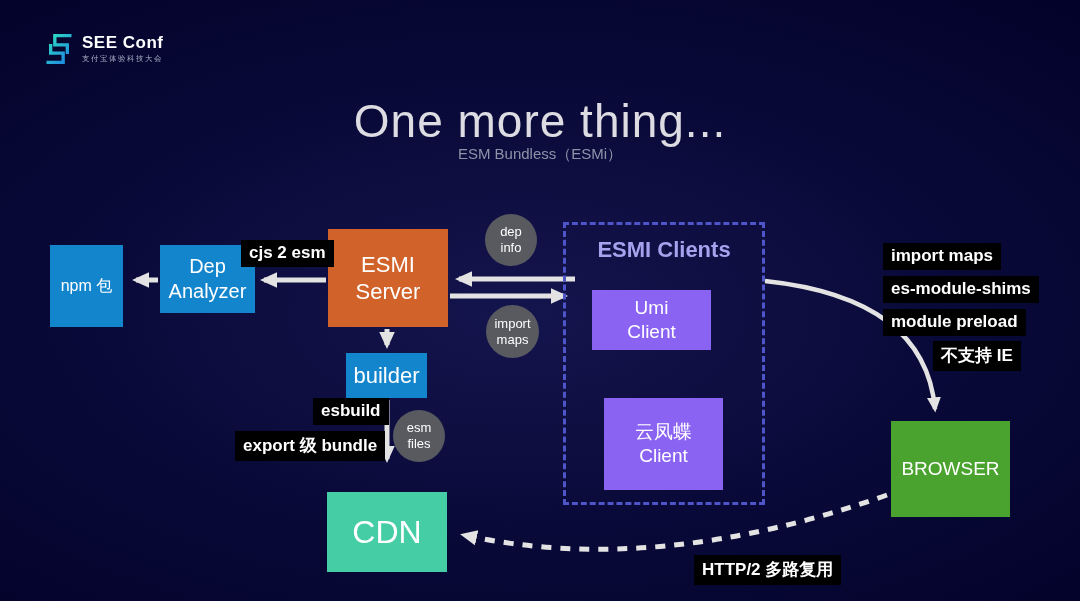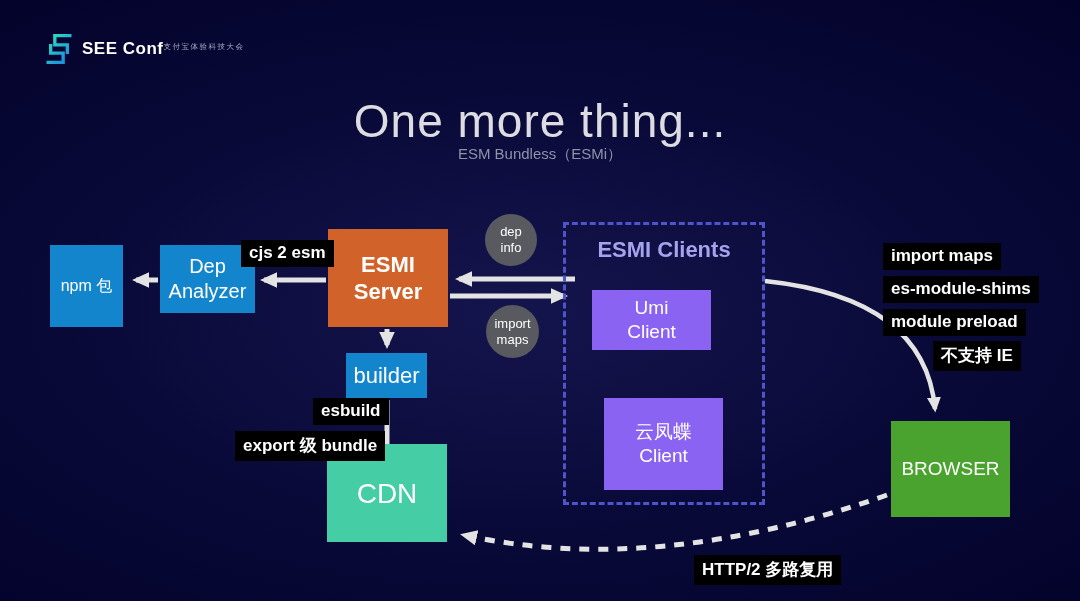--- a/index.html
+++ b/index.html
@@ -4,39 +4,39 @@
 <style>
   html,body{margin:0;padding:0;background:#000;}
   #slide{
     position:relative;width:1080px;height:601px;overflow:hidden;
     font-family:"Liberation Sans","DejaVu Sans",sans-serif;
     background:radial-gradient(ellipse 78% 70% at 48% 52%, #15154e 0%, #0a0a3a 48%, #02022a 100%);
   }
   .abs{position:absolute;}
   
   #logo{left:44px;top:33px;display:flex;align-items:center;gap:8px;z-index:3;}
-  #logo .ltxt{display:flex;flex-direction:row;}
+  #logo .ltxt{display:flex;flex-direction:column;}
   #logo .lname{color:#fff;font-size:17px;font-weight:700;letter-spacing:.5px;line-height:1.05;}
   #logo .lsub{color:#aab0c6;font-size:7.5px;letter-spacing:1.5px;margin-top:2px;}
   
   .title{left:0;top:94px;width:1080px;text-align:center;color:#dcdce2;font-size:46px;font-weight:300;letter-spacing:1px;z-index:2;}
   .subtitle{left:0;top:145px;width:1080px;text-align:center;color:#8f93a8;font-size:15px;z-index:2;}
   
   .node{display:flex;align-items:center;justify-content:center;text-align:center;color:#fff;z-index:2;white-space:pre-line;line-height:1.25;}
   .blue{background:#1385cd;}
-  .orange{background:#d0622a;font-weight:bold;}
+  .orange{background:#d0622a;}
   .purple{background:#8a63f2;}
   .teal{background:#45cda6;}
   .green{background:#4aa32e;text-align:right;}
   
   #npm{left:50px;top:245px;width:73px;height:82px;font-size:16px;}
   #dep-analyzer{left:160px;top:245px;width:95px;height:68px;font-size:20px;}
   #esmi-server{left:328px;top:229px;width:120px;height:98px;font-size:22px;}
   #builder{left:346px;top:353px;width:81px;height:45px;font-size:22px;}
-  #cdn{left:327px;top:444px;width:120px;height:98px;font-size:28px;}
+  #cdn{left:327px;top:492px;width:120px;height:80px;font-size:32px;}
   #browser{left:891px;top:421px;width:119px;height:96px;font-size:19px;}
   
   #clients{left:563px;top:222px;width:202px;height:283px;border:3px dashed #4d55c8;box-sizing:border-box;z-index:2;}
   #clients-title{left:0;top:12px;width:100%;text-align:center;color:#a6a3ee;font-size:22px;font-weight:700;}
   #umi-client{left:26px;top:65px;width:119px;height:60px;font-size:19px;}
   #yfd-client{left:38px;top:173px;width:119px;height:92px;font-size:19px;}
   
   .gcircle{border-radius:50%;background:#585a60;color:#fff;display:flex;align-items:center;justify-content:center;text-align:center;font-size:13px;line-height:1.2;white-space:pre-line;z-index:2;}
   #dep-info{left:485px;top:214px;width:52px;height:52px;}
   #import-maps-circle{left:486px;top:305px;width:53px;height:53px;}
@@ -110,20 +110,22 @@
     <div id="umi-client" class="abs node purple">Umi
 Client</div>
     <div id="yfd-client" class="abs node purple">云凤蝶
 Client</div>
   </div>
 
   <div id="dep-info" class="abs gcircle">dep
 info</div>
   <div id="import-maps-circle" class="abs gcircle">import
 maps</div>
+  <div id="esm-files" class="abs gcircle">esm
+files</div>
 
   <div id="b-cjs2esm" class="abs badge">cjs 2 esm</div>
   <div id="b-esbuild" class="abs badge">esbuild</div>
   <div id="b-export" class="abs badge">export 级 bundle</div>
   <div id="b-importmaps" class="abs badge">import maps</div>
   <div id="b-shims" class="abs badge">es-module-shims</div>
   <div id="b-preload" class="abs badge">module preload</div>
   <div id="b-noie" class="abs badge">不支持 IE</div>
   <div id="b-http2" class="abs badge">HTTP/2 多路复用</div>
 

